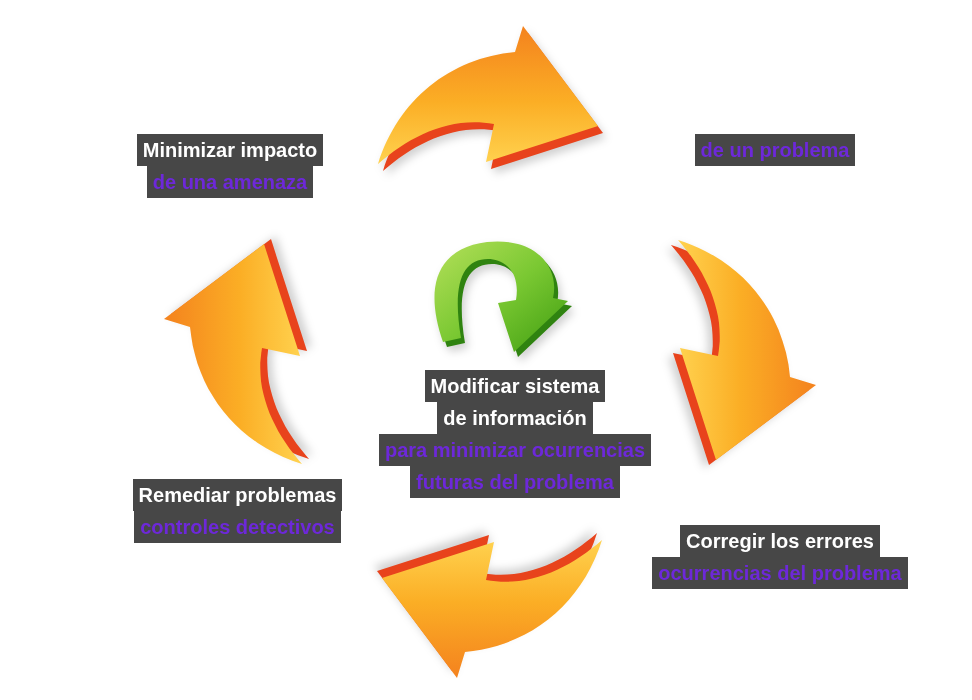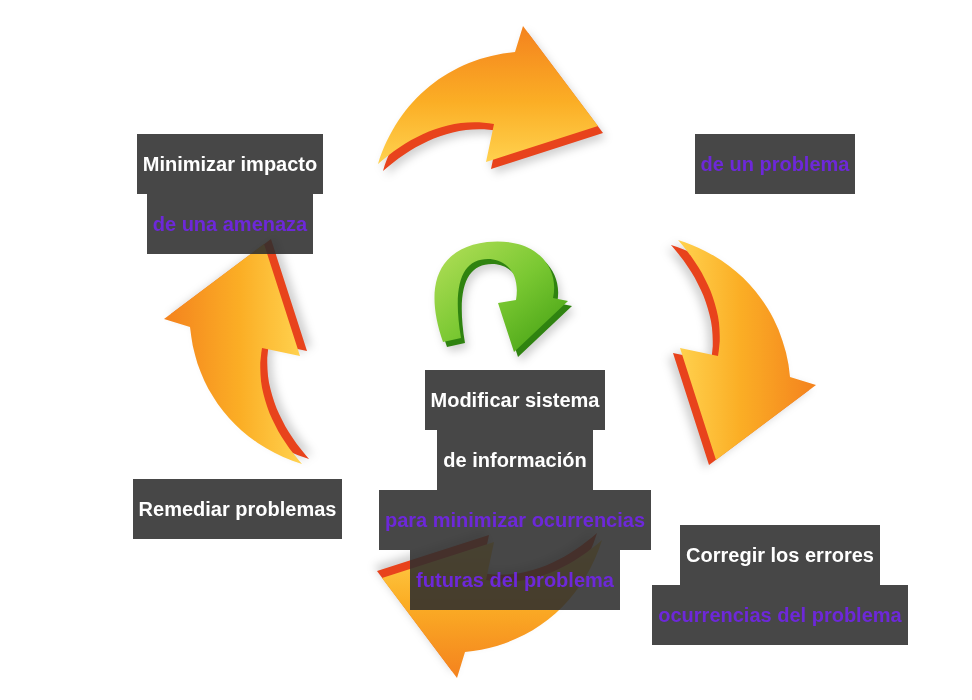--- a/index.html
+++ b/index.html
@@ -21,21 +21,21 @@
     position: absolute;
     text-align: center;
     font-weight: bold;
     font-size: 20px;
     line-height: 24px;
   }
   .label .line {
     display: table;
     margin: 0 auto;
     background: rgba(45,45,45,0.88);
-    padding: 18px 6px;
+    padding: 4px 6px;
     white-space: nowrap;
   }
   .label .white { color: #ffffff; }
   .label .blue  { color: #6d28d9; }
 
   .label.nw     { left: 100px; top: 134px; width: 260px; }
   .label.ne     { left: 645px; top: 134px; width: 260px; }
   .label.center { left: 345px; top: 370px; width: 340px; }
   .label.se     { left: 625px; top: 477px; width: 310px; margin-top: 48px; }
   .label.sw     { left: 105px; top: 479px; width: 265px; }
@@ -90,15 +90,16 @@
     <span class="line blue">futuras del problema</span>
   </div>
 
   <div class="label se">
     <span class="line white">Corregir los errores</span>
     <span class="line blue">ocurrencias del problema</span>
   </div>
 
   <div class="label sw">
     <span class="line white">Remediar problemas</span>
+    <span class="line blue">controles detectivos</span>
   </div>
 
 </div>
 
 </body></html>

